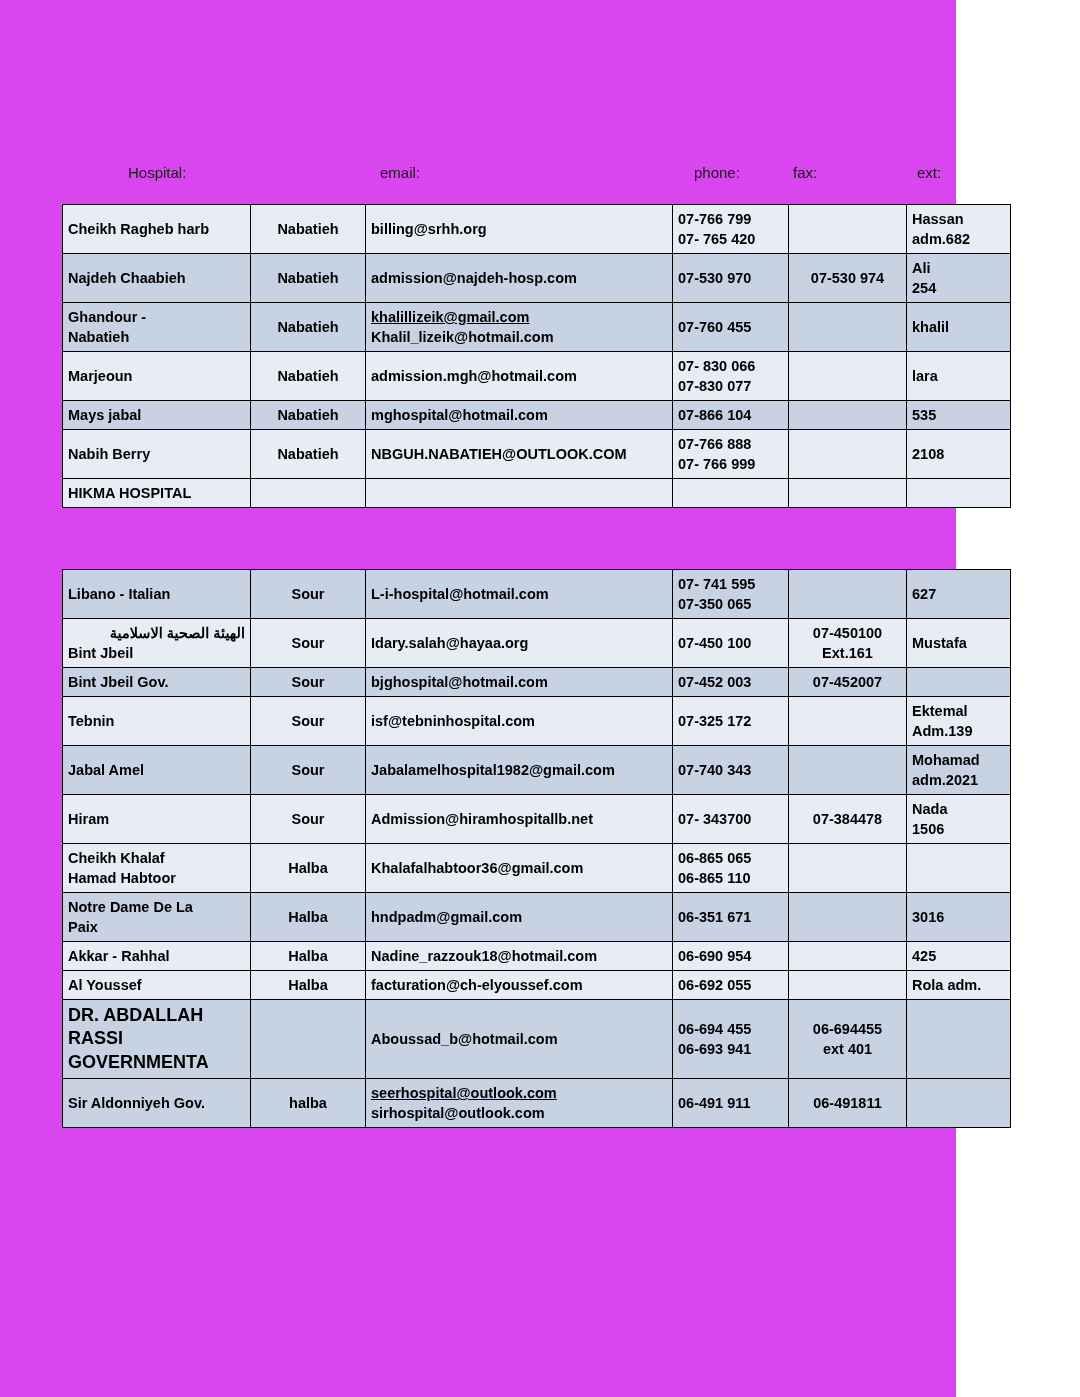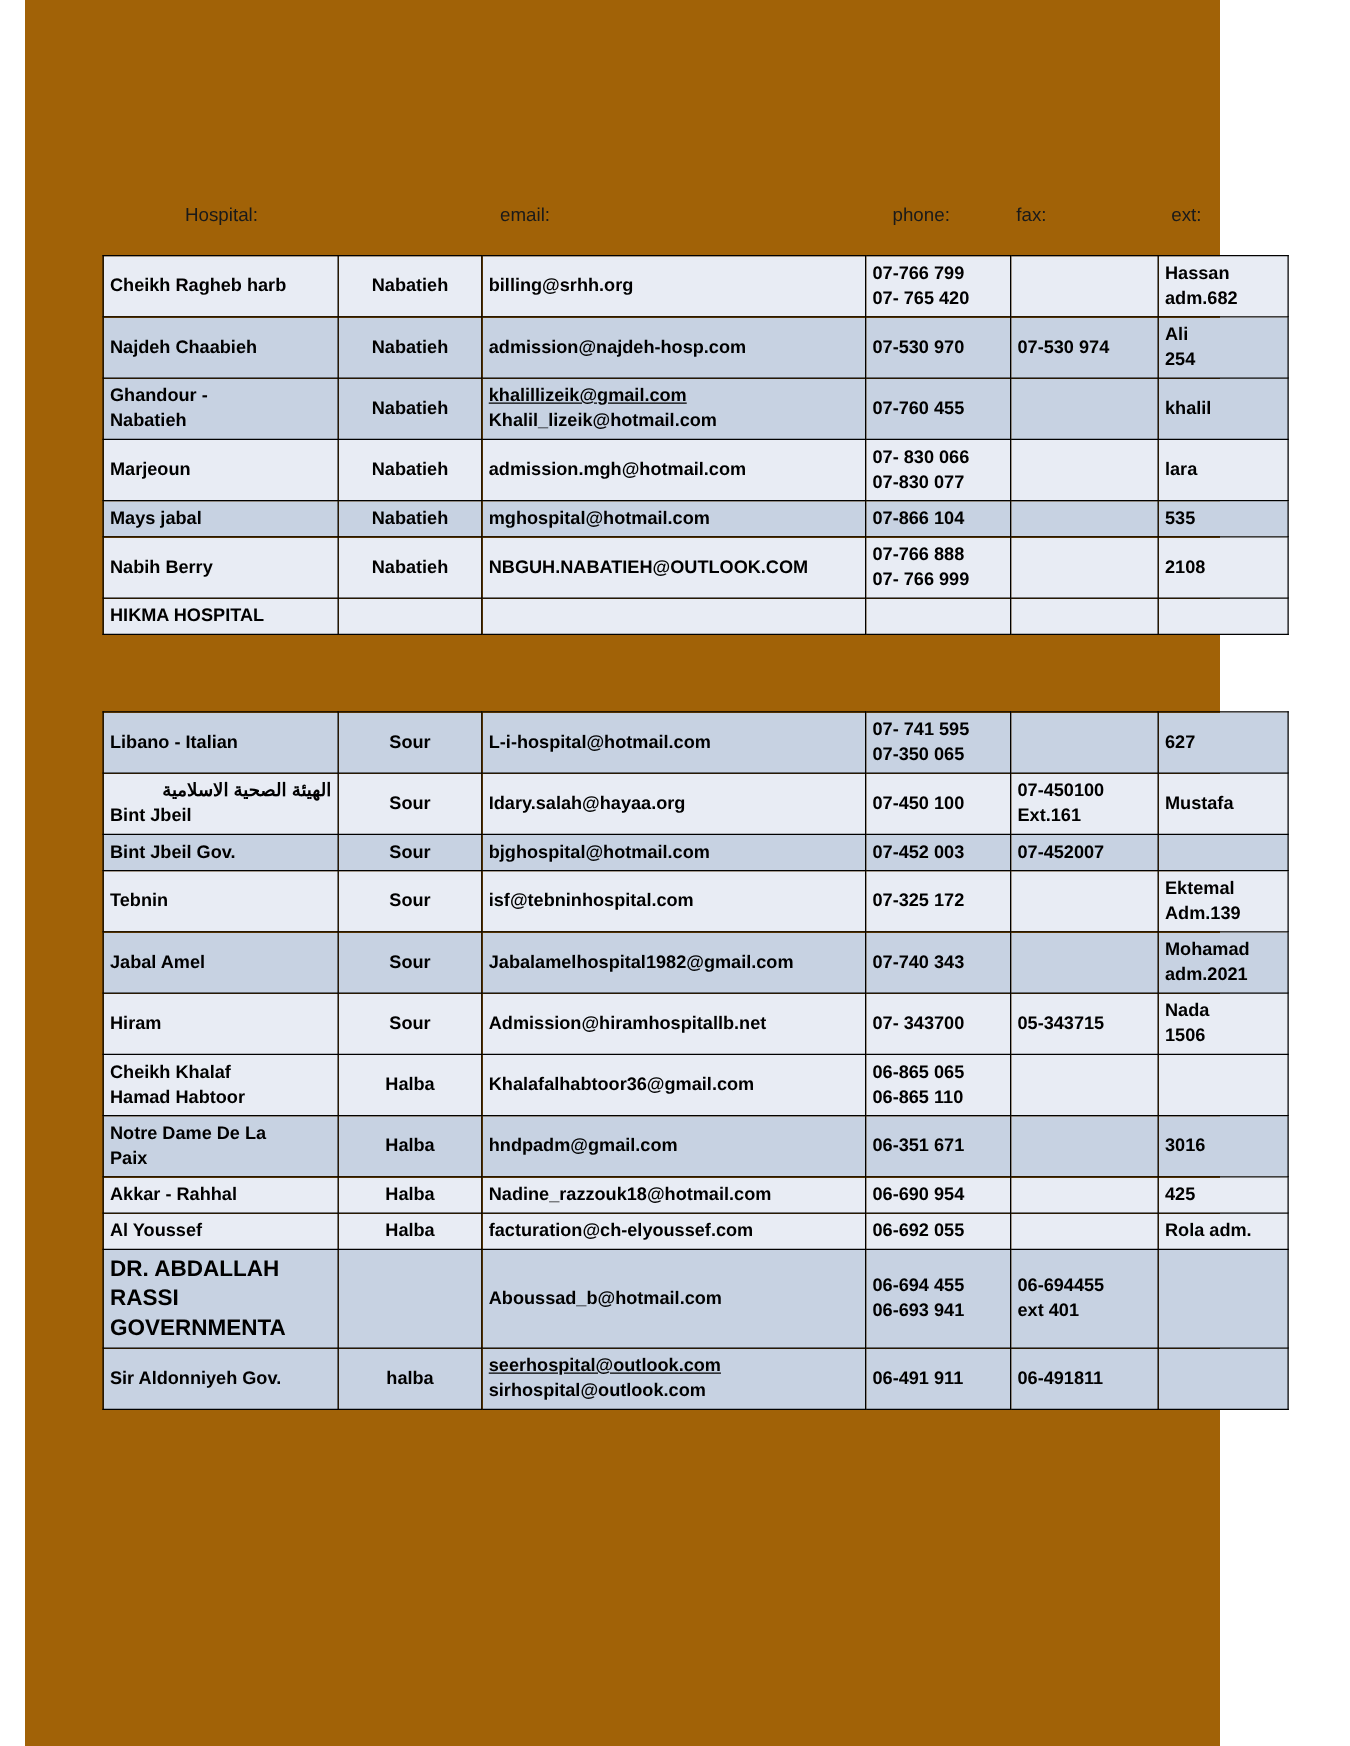--- a/index.html
+++ b/index.html
@@ -16,22 +16,21 @@
     position: relative;
     overflow: hidden;
   }
 
   .page {
     position: absolute;
     left: 0;
     top: 0;
     width: 956px;
     height: 1397px;
-    background: #a16207;
-    margin-left: 20px;
+    background: #d946ef;
   }
 
   
   .col-headers {
     position: absolute;
     left: 62px;
     top: 164px;
     width: 948px;
     height: 26px;
     font-size: 15px;
@@ -77,21 +76,21 @@
   col.c-area  { width: 115px; }
   col.c-email { width: 307px; }
   col.c-phone { width: 116px; }
   col.c-fax   { width: 118px; }
   col.c-ext   { width: 104px; }
 
   td.c-name  { text-align: left;   padding-left: 12px; }
   td.c-area  { text-align: center; }
   td.c-email { text-align: left; }
   td.c-phone { }
-  td.c-fax   { text-align: left; }
+  td.c-fax   { text-align: center; }
   td.c-ext   { text-align: left; }
 
   
   tr.band-light td { background: #e8ecf4; }
   tr.band-dark  td { background: #c7d2e2; }
 
   
   td.c-phone, td.c-fax, td.c-ext { vertical-align: middle; }
 
   .multi { display: block; }
@@ -320,21 +319,21 @@
         <tr class="band-light">
           <td class="c-name">Hiram</td>
           <td class="c-area">Sour</td>
           <td class="c-email">
             <span class="multi">Admission@hiramhospitallb.net</span>
           </td>
           <td class="c-phone">
             <span class="multi">07- 343700</span>
           </td>
           <td class="c-fax">
-            <span class="multi">05-343715</span>
+            <span class="multi">07-384478</span>
           </td>
           <td class="c-ext">
             <span class="multi">Nada</span>
             <span class="multi">1506</span>
           </td>
         </tr>
         <tr class="band-light">
           <td class="c-name">
             <span class="multi">Cheikh Khalaf</span>
             <span class="multi">Hamad Habtoor</span>

